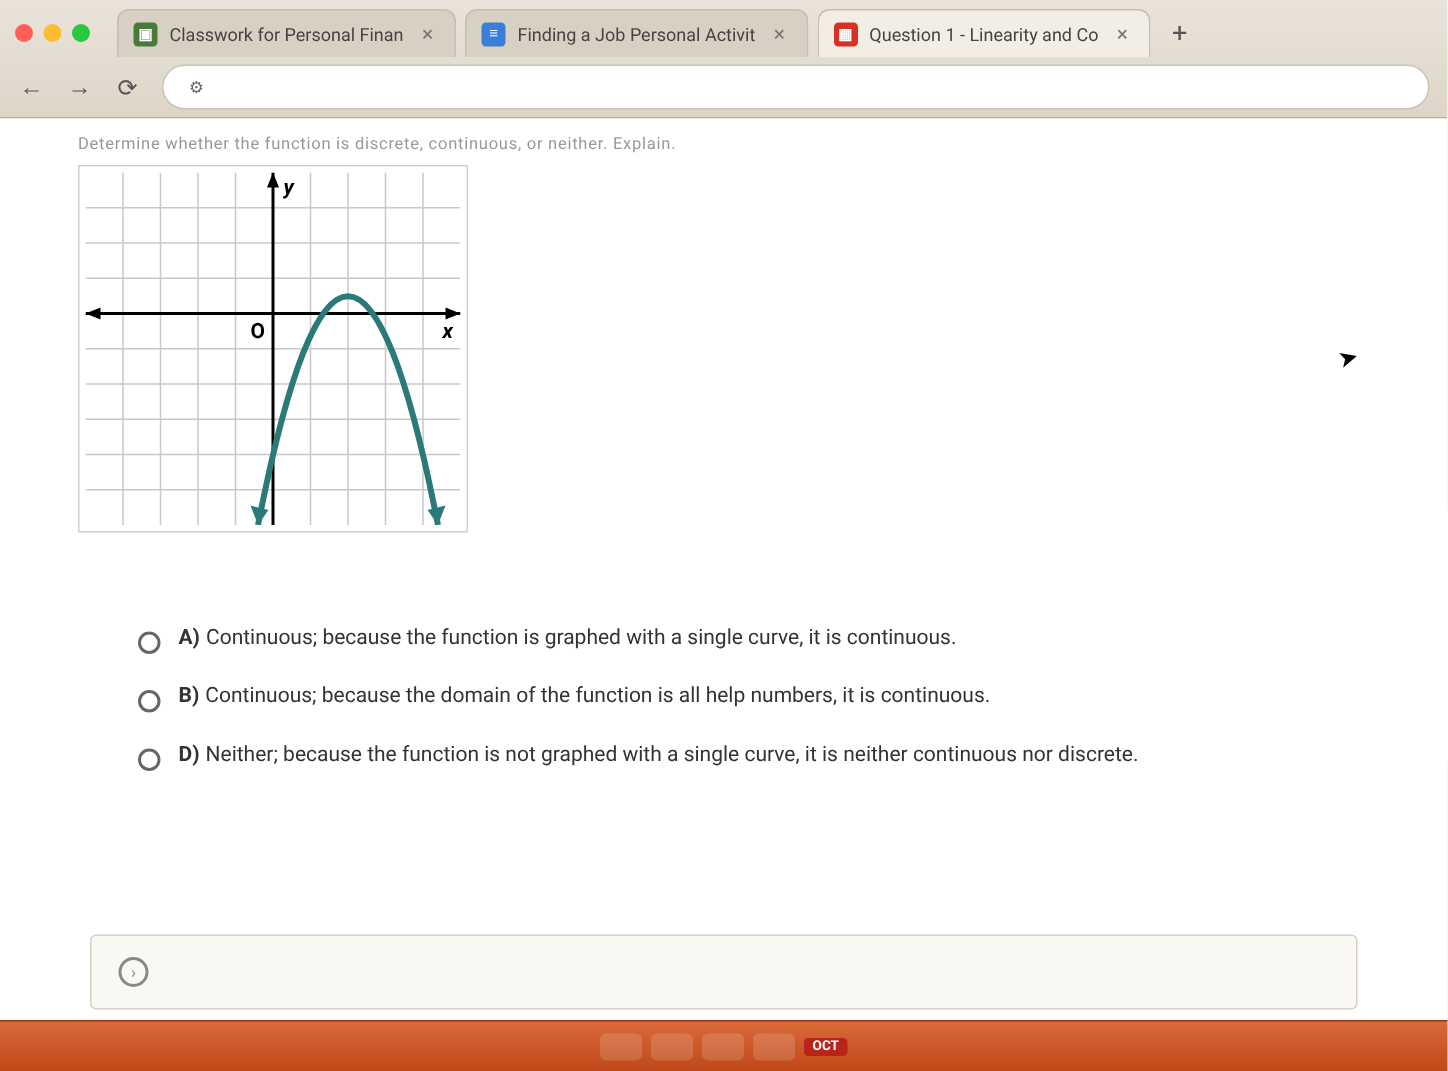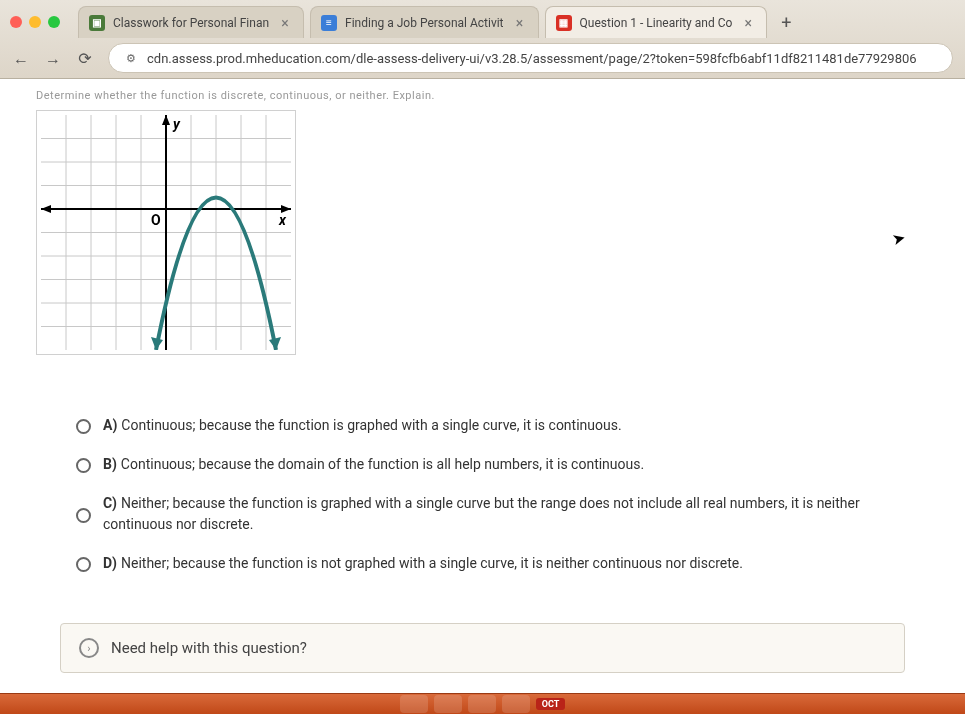--- a/index.html
+++ b/index.html
@@ -12,32 +12,32 @@
 .tab{display:flex;align-items:center;background:#d8d1c3;padding:6px 10px;border-radius:8px 8px 0 0;font-size:12px;color:#444;gap:8px;max-width:230px;height:32px;border:1px solid #c5bdae;border-bottom:none}
 .tab.active{background:#f2ede5}
 .tab-icon{width:16px;height:16px;display:flex;align-items:center;justify-content:center;border-radius:3px;font-size:10px;font-weight:bold;color:white;flex-shrink:0}
 .tab-title{overflow:hidden;white-space:nowrap;text-overflow:ellipsis;flex:1}
 .tab-close{color:#777;font-size:14px;flex-shrink:0;cursor:pointer;width:16px;text-align:center}
 .new-tab{color:#555;font-size:18px;padding:0 8px;cursor:pointer}
 .addr-bar{display:flex;align-items:center;padding:8px 12px;gap:14px;height:40px}
 .nav-btn{color:#555;font-size:16px;cursor:pointer;width:18px;text-align:center}
 .addr-input{flex:1;background:#fff;border:1px solid #ccc4b5;border-radius:20px;padding:6px 14px;font-size:13px;color:#444;display:flex;align-items:center;gap:8px}
 .site-icon{width:16px;height:16px;display:flex;align-items:center;justify-content:center;font-size:11px;color:#666}
-.content{background:#fff;margin:0;padding:10px 36px 0;height:calc(100% - 100px);position:relative}
+.content{background:#fff;margin:0;padding:10px 52px 0;height:calc(100% - 100px);position:relative}
 .cutoff{font-size:11px;color:#999;margin-bottom:8px;letter-spacing:0.5px}
 .graph-box{width:260px;height:245px;border:1px solid #d0d0d0;padding:4px;margin-bottom:60px}
 .graph-svg{width:100%;height:100%}
 .options{margin-left:40px}
-.opt{display:flex;align-items:center;gap:12px;margin-bottom:18px;font-size:14px;color:#333;line-height:1.5}
+.opt{display:flex;align-items:flex-end;gap:12px;margin-bottom:18px;font-size:14px;color:#333;line-height:1.5}
 .radio{width:15px;height:15px;border:2px solid #666;border-radius:50%;flex-shrink:0;margin-top:2px;cursor:pointer}
 .opt-text{flex:1}
 .opt-text b{font-weight:700;margin-right:4px}
 .help-bar{position:absolute;bottom:20px;left:60px;right:60px;border:1px solid #d5d0c5;border-radius:4px;padding:14px 18px;background:#faf8f3;display:flex;align-items:center;gap:12px;font-size:15px;color:#444}
 .help-icon{width:20px;height:20px;border:2px solid #888;border-radius:50%;display:flex;align-items:center;justify-content:center;font-size:11px;color:#888}
-.dock{position:absolute;bottom:0;left:0;right:0;height:21px;background:linear-gradient(#d96a3a,#c04818);border-top:1px solid rgba(0,0,0,0.2);display:flex;align-items:center;justify-content:center}
+.dock{position:absolute;bottom:0;left:0;right:0;height:34px;background:linear-gradient(#d96a3a,#c04818);border-top:1px solid rgba(0,0,0,0.2);display:flex;align-items:center;justify-content:center}
 .dock-items{display:flex;gap:6px;align-items:center}
 .dock-ic{width:28px;height:18px;border-radius:4px;background:rgba(255,255,255,0.15)}
 .oct-badge{background:#b92318;color:#fff;font-size:9px;font-weight:bold;padding:1px 6px;border-radius:3px}
 .cursor{position:absolute;top:150px;right:60px;font-size:16px;color:#000;transform:rotate(-15deg)}
 </style>
 </head>
 <body>
 
 <div class="browser-chrome">
   <div class="tab-bar">
@@ -62,21 +62,20 @@
       <span class="tab-close">×</span>
     </div>
     <div class="new-tab">+</div>
   </div>
   <div class="addr-bar">
     <span class="nav-btn">←</span>
     <span class="nav-btn">→</span>
     <span class="nav-btn">⟳</span>
     <div class="addr-input">
       <span class="site-icon">⚙</span>
-      <span>cdn.assess.prod.mheducation.com/dle-assess-delivery-ui/v3.28.5/assessment/page/2?token=598fcfb6abf11df8211481de77929806</span>
     </div>
   </div>
 </div>
 
 <div class="content">
   <div class="cutoff">Determine whether the function is discrete, continuous, or neither. Explain.</div>
 
   <div class="graph-box">
     <svg class="graph-svg" viewBox="0 0 250 235">
       <g stroke="#c8c8c8" stroke-width="1">
@@ -117,31 +116,26 @@
     <div class="opt">
       <div class="radio"></div>
       <div class="opt-text"><b>A)</b><span>Continuous; because the function is graphed with a single curve, it is continuous.</span></div>
     </div>
     <div class="opt">
       <div class="radio"></div>
       <div class="opt-text"><b>B)</b><span>Continuous; because the domain of the function is all help numbers, it is continuous.</span></div>
     </div>
     <div class="opt">
       <div class="radio"></div>
-      <div class="opt-text"><b>C)</b><span>Neither; because the function is graphed with a single curve but the range does not include all real numbers, it is neither continuous nor discrete.</span></div>
-    </div>
-    <div class="opt">
-      <div class="radio"></div>
       <div class="opt-text"><b>D)</b><span>Neither; because the function is not graphed with a single curve, it is neither continuous nor discrete.</span></div>
     </div>
   </div>
 
   <div class="help-bar">
     <div class="help-icon">›</div>
-    <span>Need help with this question?</span>
   </div>
 
   <div class="cursor">➤</div>
 </div>
 
 <div class="dock">
   <div class="dock-items">
     <div class="dock-ic"></div>
     <div class="dock-ic"></div>
     <div class="dock-ic"></div>

